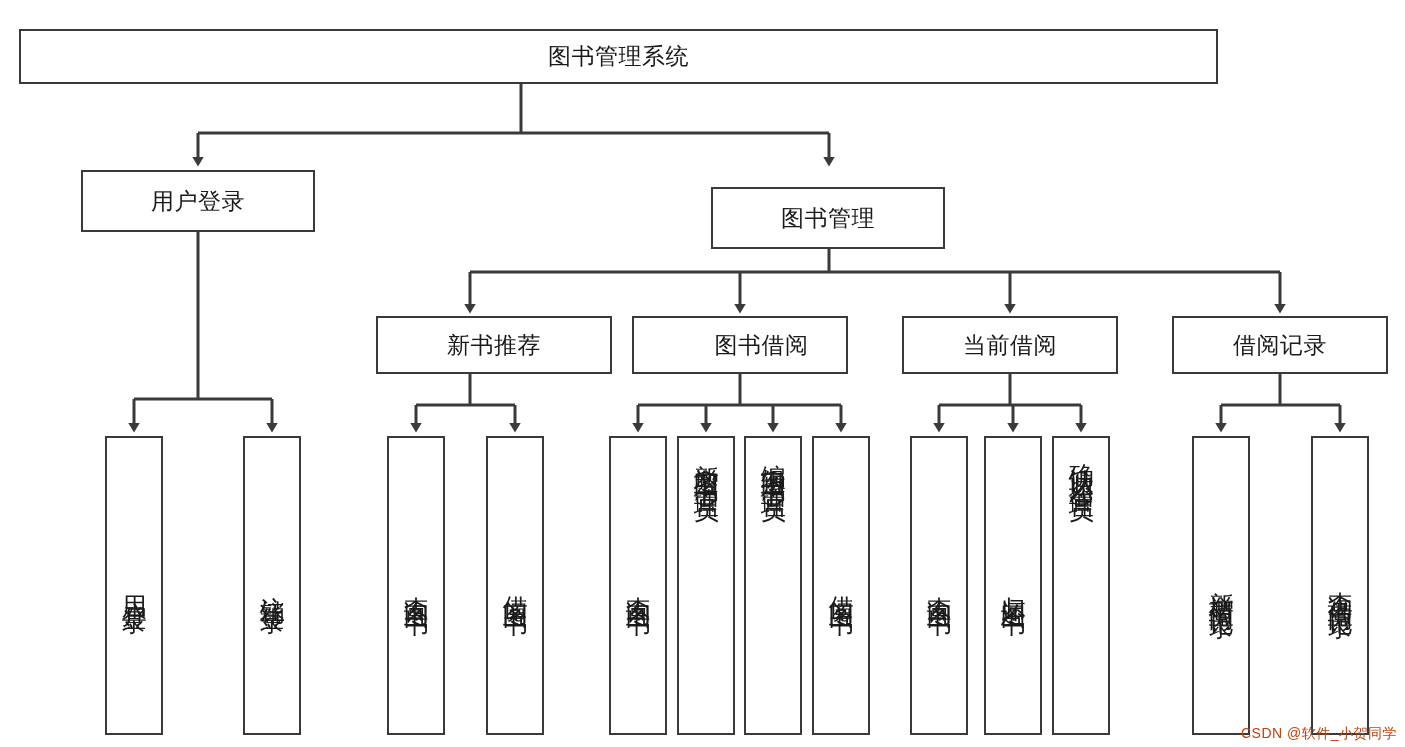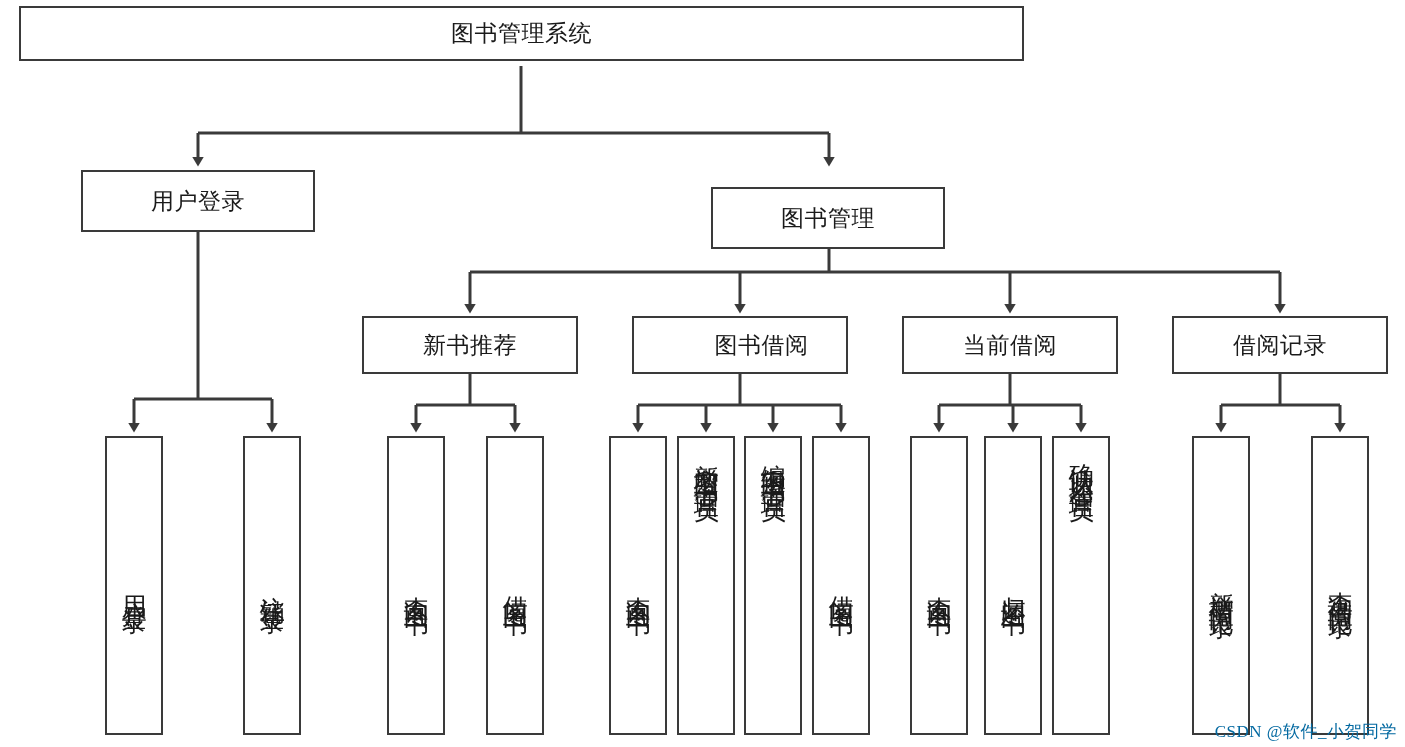--- a/index.html
+++ b/index.html
@@ -55,25 +55,25 @@
     text-orientation:upright;
     font-size:25px;
     line-height:1.25;
     letter-spacing:5px;
     white-space:nowrap;
   }
   .watermark{
     position:absolute;
     right:8px;
     bottom:4px;
-    font-size:17px;
-    color:#0369a1;
+    font-size:14px;
+    color:#c2410c;
     letter-spacing:0.5px;
     white-space:nowrap;
-    font-family:Liberation Serif, serif;
+    font-family:Liberation Sans, sans-serif;
   }
 </style>
 </head>
 <body>
 
 <div id="canvas">
 
   <svg id="connectors" viewBox="0 0 1405 747" xmlns="http://www.w3.org/2000/svg">
     <defs>
       <marker id="arrow" markerWidth="10" markerHeight="12" refX="1.5" refY="6" orient="auto" markerUnits="userSpaceOnUse">
@@ -117,32 +117,32 @@
       <path d="M1013,405 L1013,424" marker-end="url(#arrow)"></path>
       <path d="M1081,405 L1081,424" marker-end="url(#arrow)"></path>
 
       <path d="M1280,374 L1280,405"></path>
       <path d="M1221,405 L1340,405"></path>
       <path d="M1221,405 L1221,424" marker-end="url(#arrow)"></path>
       <path d="M1340,405 L1340,424" marker-end="url(#arrow)"></path>
     </g>
   </svg>
 
-  <div class="node horiz root" style="left: 19px; top: 6px; width: 1005px; height: 55px;">
+  <div class="node horiz root" style="left: 19px; top: 29px; width: 1199px; height: 55px;">
     <span class="lbl">图书管理系统</span>
   </div>
 
   <div class="node horiz" style="left: 81px; top: 170px; width: 234px; height: 62px;">
     <span class="lbl">用户登录</span>
   </div>
   <div class="node horiz" style="left: 711px; top: 170px; width: 234px; height: 62px; margin-top: 17px;">
     <span class="lbl">图书管理</span>
   </div>
 
-  <div class="node horiz" style="left: 362px; top: 316px; width: 216px; height: 58px; text-align: center;">
+  <div class="node horiz" style="left: 376px; top: 316px; width: 236px; height: 58px; text-align: center;">
     <span class="lbl">新书推荐</span>
   </div>
   <div class="node horiz" style="left: 632px; top: 316px; width: 216px; height: 58px; padding-left: 43px;">
     <span class="lbl">图书借阅</span>
   </div>
   <div class="node horiz" style="left: 1172px; top: 316px; width: 216px; height: 58px;">
     <span class="lbl">借阅记录</span>
   </div>
   <div class="node horiz" style="left: 902px; top: 316px; width: 216px; height: 58px;">
     <span class="lbl">当前借阅</span>

